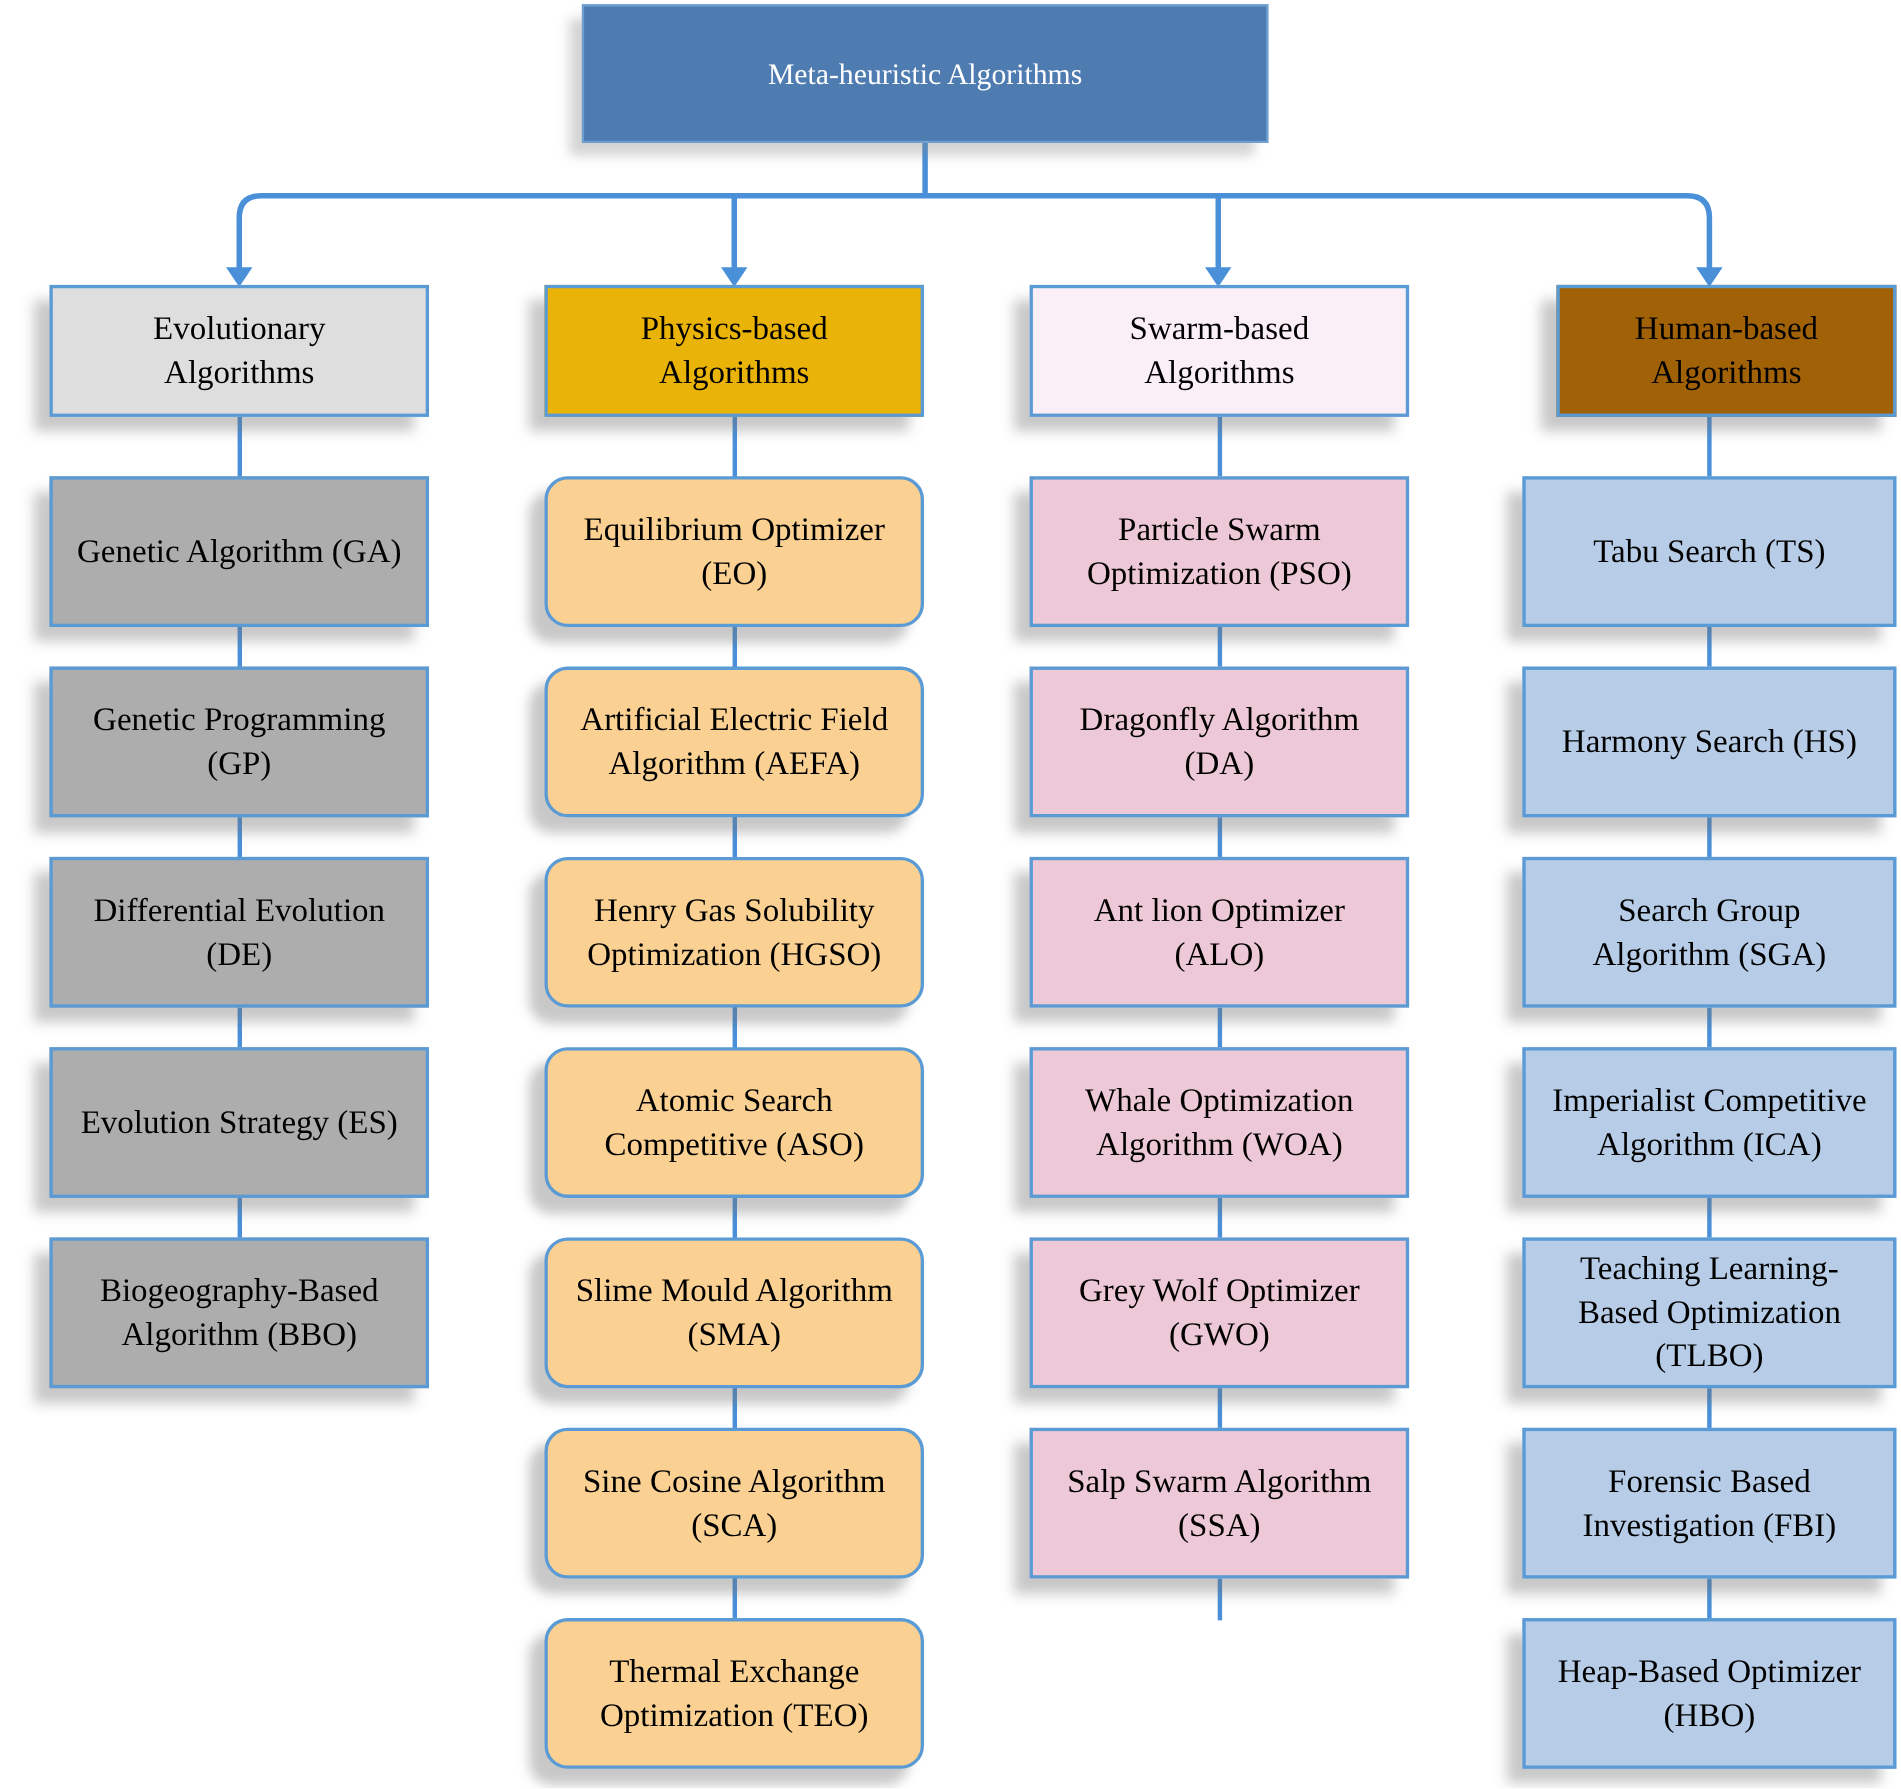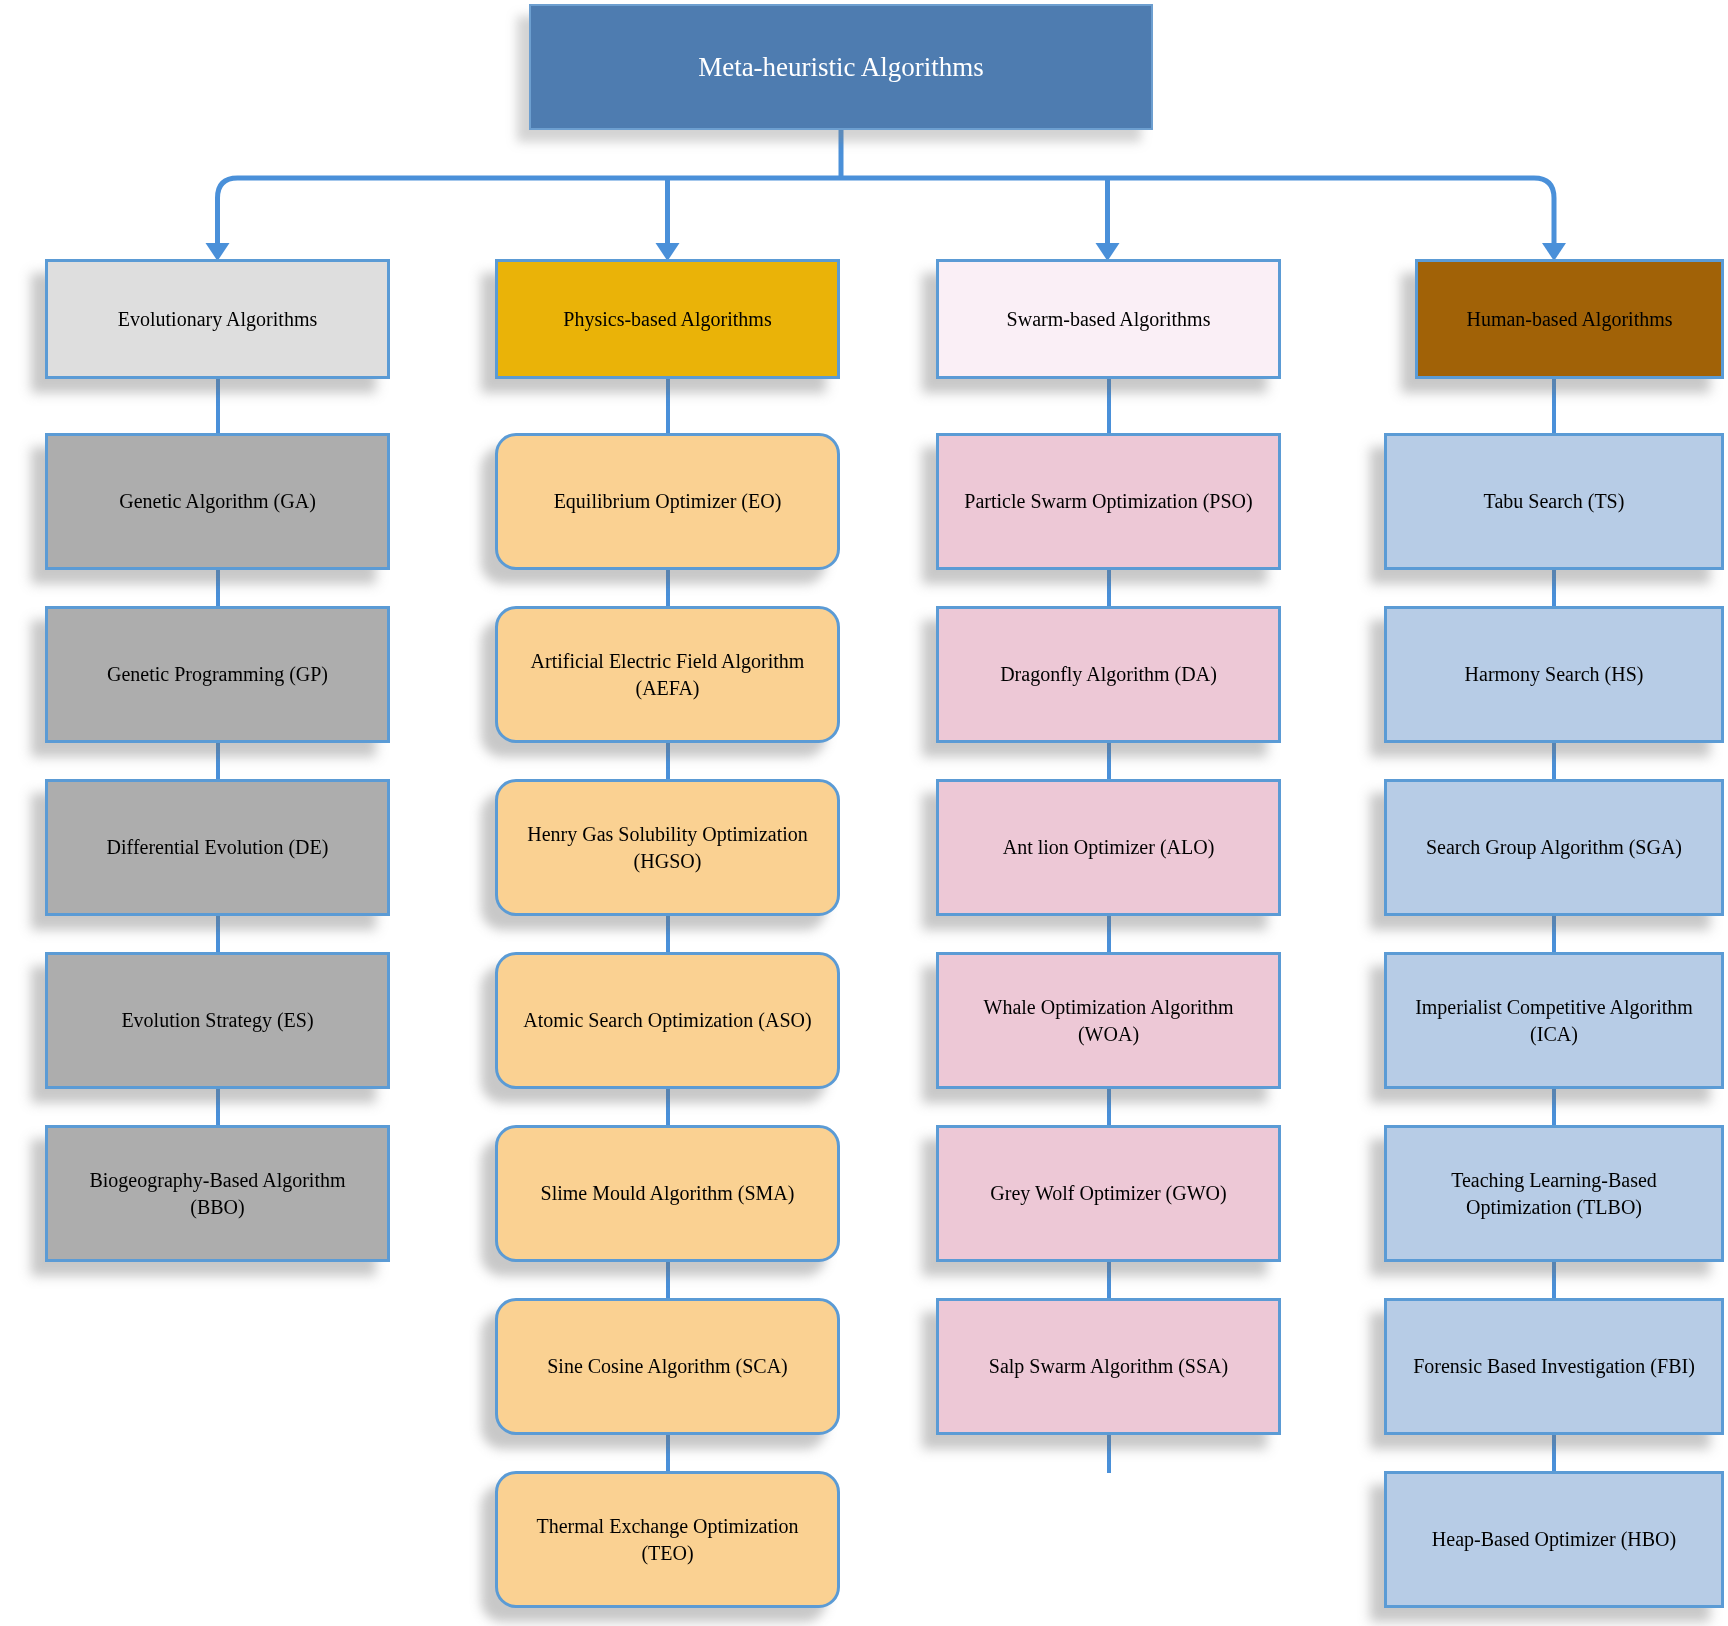--- a/index.html
+++ b/index.html
@@ -11,21 +11,21 @@
     overflow:hidden;
   }
   .tree-svg{position:absolute;left:0;top:0;z-index:0;pointer-events:none;}
   .node{
     position:relative;
     box-sizing:border-box;
     border:3px solid #5b9bd5;
     display:flex;align-items:center;justify-content:center;
     text-align:center;
     color:#000;
-    font-size:20px;line-height:1.32;
+    font-size:30px;line-height:1.32;
     box-shadow:-14px 14px 11px rgba(110,110,110,0.38);
     z-index:2;
     padding:2px 22px;
   }
   .root{
     position:absolute;left:529px;top:4px;width:624px;height:126px;
     background:#4e7cb0;
     border:2px solid #6d9fd0;
     color:#ffffff;
     font-size:27px;
@@ -109,21 +109,21 @@
     <div class="node item fill-phy">
       <span>Equilibrium Optimizer (EO)</span>
     </div>
     <div class="node item fill-phy">
       <span>Artificial Electric Field Algorithm (AEFA)</span>
     </div>
     <div class="node item fill-phy">
       <span>Henry Gas Solubility Optimization (HGSO)</span>
     </div>
     <div class="node item fill-phy">
-      <span>Atomic Search Optimization (ASO)</span>
+      <span>Atomic Search Competitive (ASO)</span>
     </div>
     <div class="node item fill-phy">
       <span>Slime Mould Algorithm (SMA)</span>
     </div>
     <div class="node item fill-phy">
       <span>Sine Cosine Algorithm (SCA)</span>
     </div>
     <div class="node item fill-phy">
       <span>Thermal Exchange Optimization (TEO)</span>
     </div>

